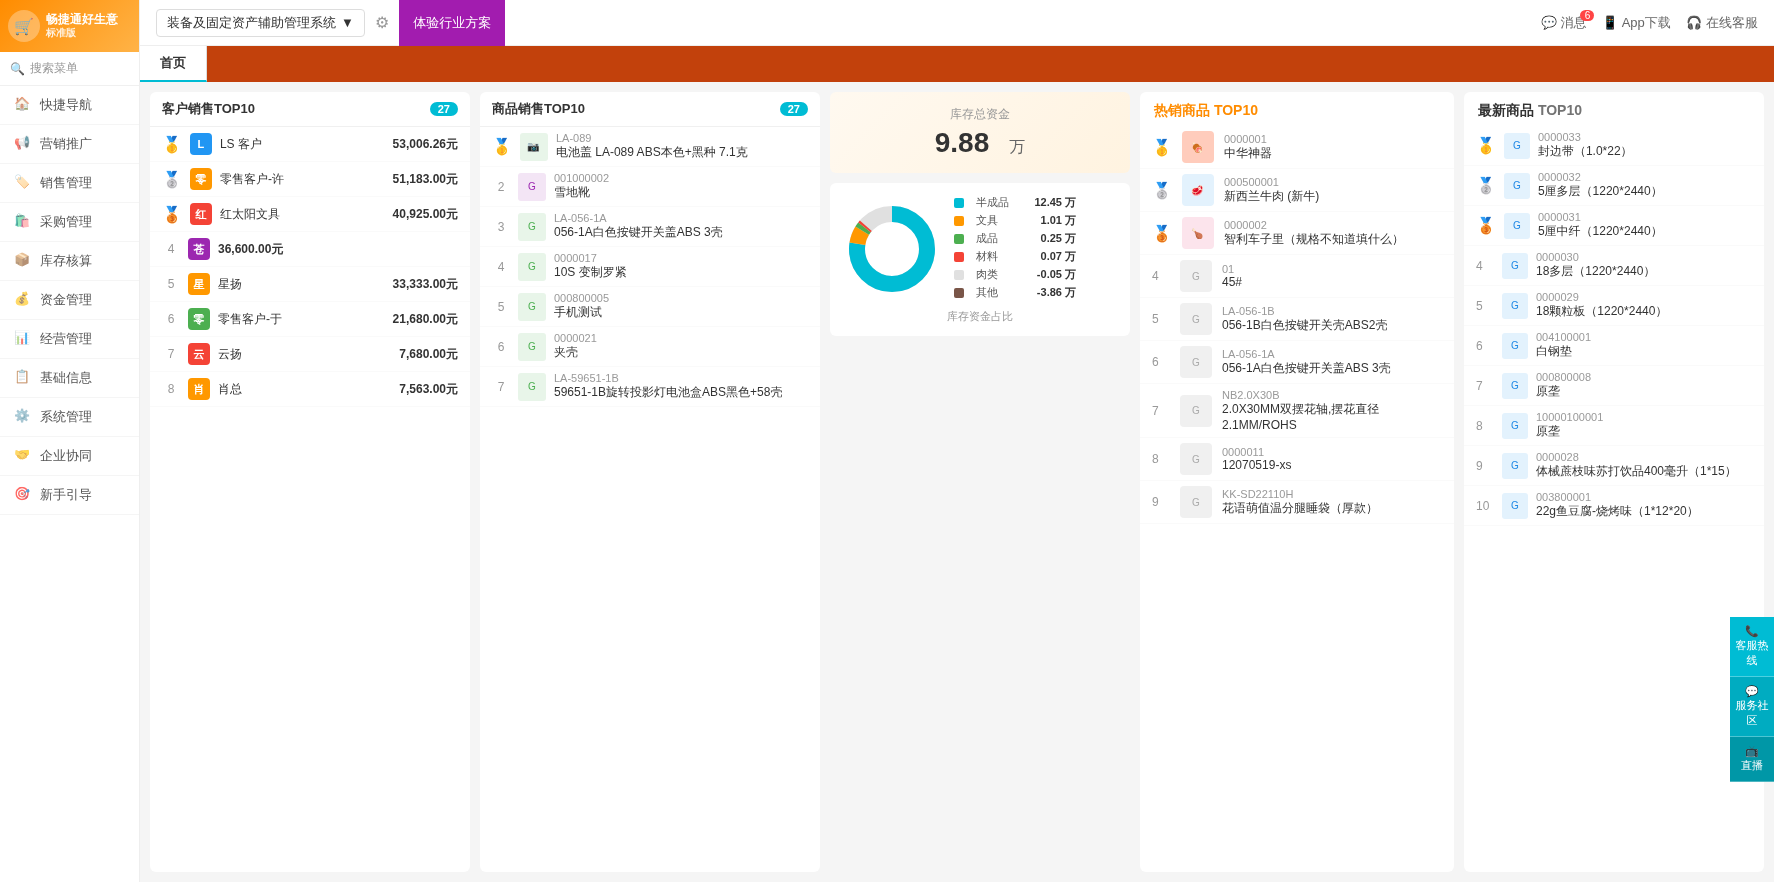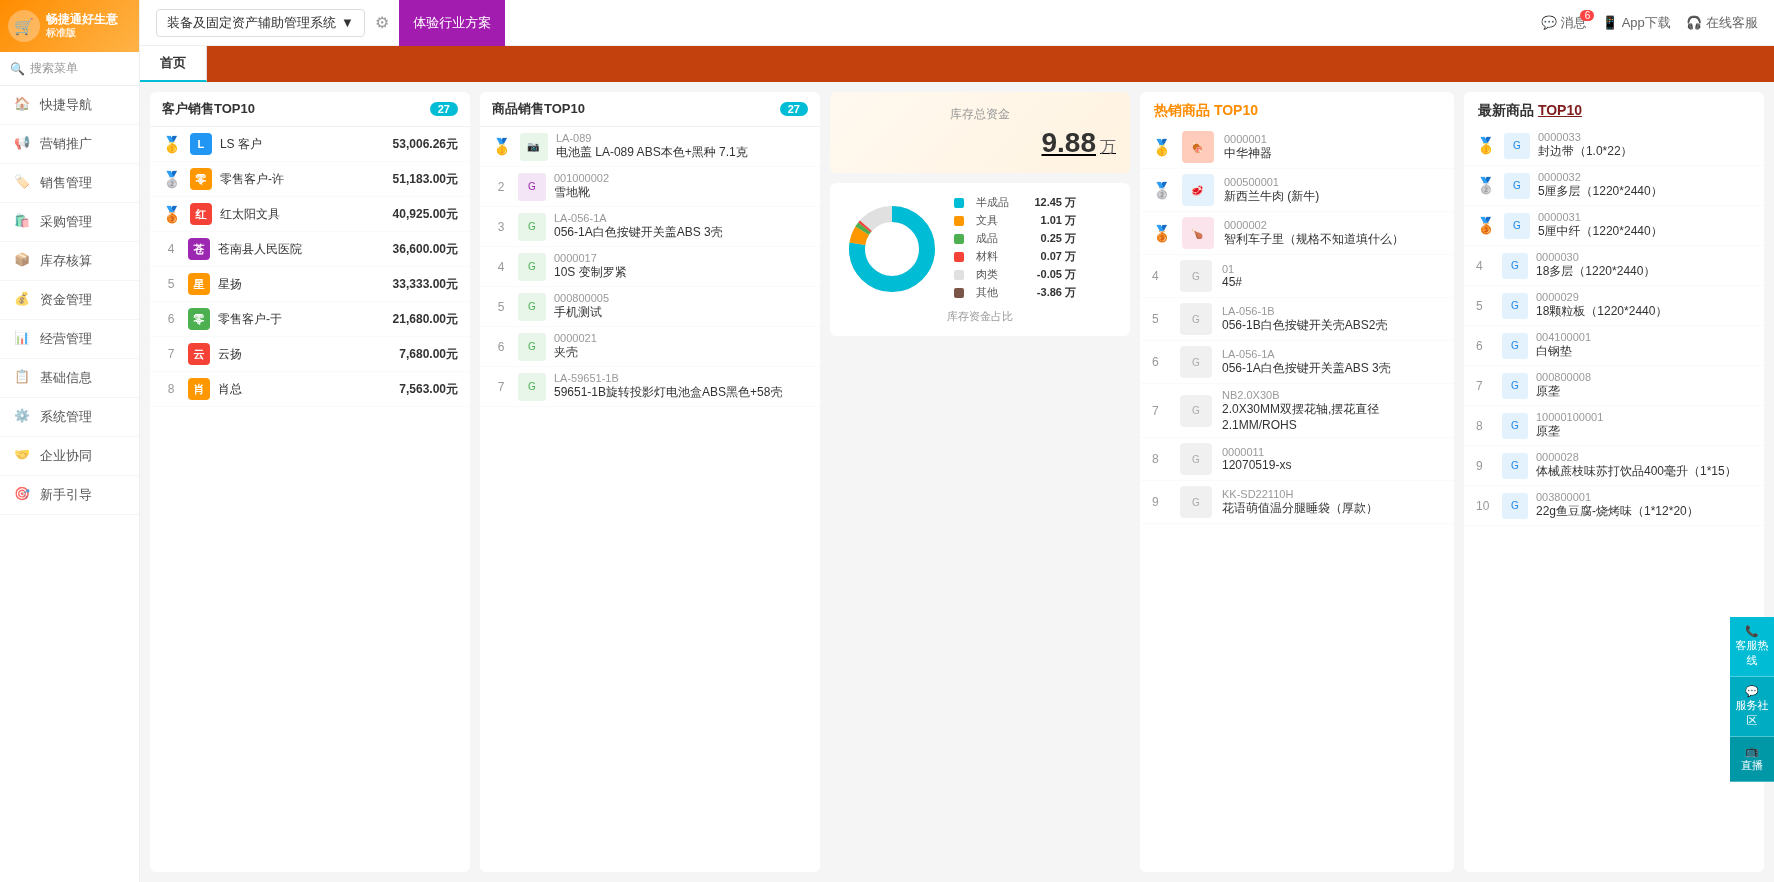--- a/index.html
+++ b/index.html
@@ -261,21 +261,21 @@
     .newest-panel {
       width: 300px;
       flex-shrink: 0;
       background: #fff;
       border-radius: 6px;
     }
     .newest-header {
       padding: 10px 14px 6px;
       font-size: 14px; font-weight: bold; color: #333;
     }
-    .newest-header span { color: #7f1d1d; text-decoration: underline; }
+    .newest-header span { color: #737373; }
     .newest-item {
       display: flex; align-items: center;
       padding: 5px 12px;
       border-bottom: 1px solid #fafafa;
       gap: 8px;
     }
     .newest-rank { width: 18px; font-size: 12px; color: #999; flex-shrink: 0; }
     .newest-img {
       width: 26px; height: 26px;
       background: #e3f2fd; border-radius: 3px;
@@ -423,21 +423,20 @@
           </div>
           <div class="rank-item">
             <span class="medal">🥉</span>
             <div class="rank-badge" style="background:#f44336">红</div>
             <span class="rank-name">红太阳文具</span>
             <span class="rank-value">40,925.00元</span>
           </div>
           <div class="rank-item">
             <span class="rank-num">4</span>
             <div class="rank-badge" style="background:#9c27b0">苍</div>
-            <span class="rank-name">苍南县人民医院</span>
             <span class="rank-value">36,600.00元</span>
           </div>
           <div class="rank-item">
             <span class="rank-num">5</span>
             <div class="rank-badge" style="background:#ff9800">星</div>
             <span class="rank-name">星扬</span>
             <span class="rank-value">33,333.00元</span>
           </div>
           <div class="rank-item">
             <span class="rank-num">6</span>
@@ -518,21 +517,21 @@
             <div>
               <div class="product-code">LA-59651-1B</div>
               <div class="product-name">59651-1B旋转投影灯电池盒ABS黑色+58壳</div>
             </div>
           </div>
         </div>
 
         <div class="inventory-panel">
           <div class="inventory-total-card">
             <div class="inventory-total-label">库存总资金</div>
-            <div style="display:flex; align-items:baseline; justify-content:flex-end; gap:4px;text-decoration:underline;">
+            <div style="display:flex; align-items:baseline; justify-content:center; gap:20px;">
               <span style="font-size:28px; font-weight:bold; color:#333;">9.88</span>
               <span style="font-size:16px; color:#666;">万</span>
             </div>
           </div>
           <div class="inventory-chart-card">
             <div class="donut-container">
               <svg class="donut-svg" width="100" height="100" viewBox="0 0 100 100">
 
                 <circle cx="50" cy="50" r="35" fill="none" stroke="#e0e0e0" stroke-width="16"></circle>
 

